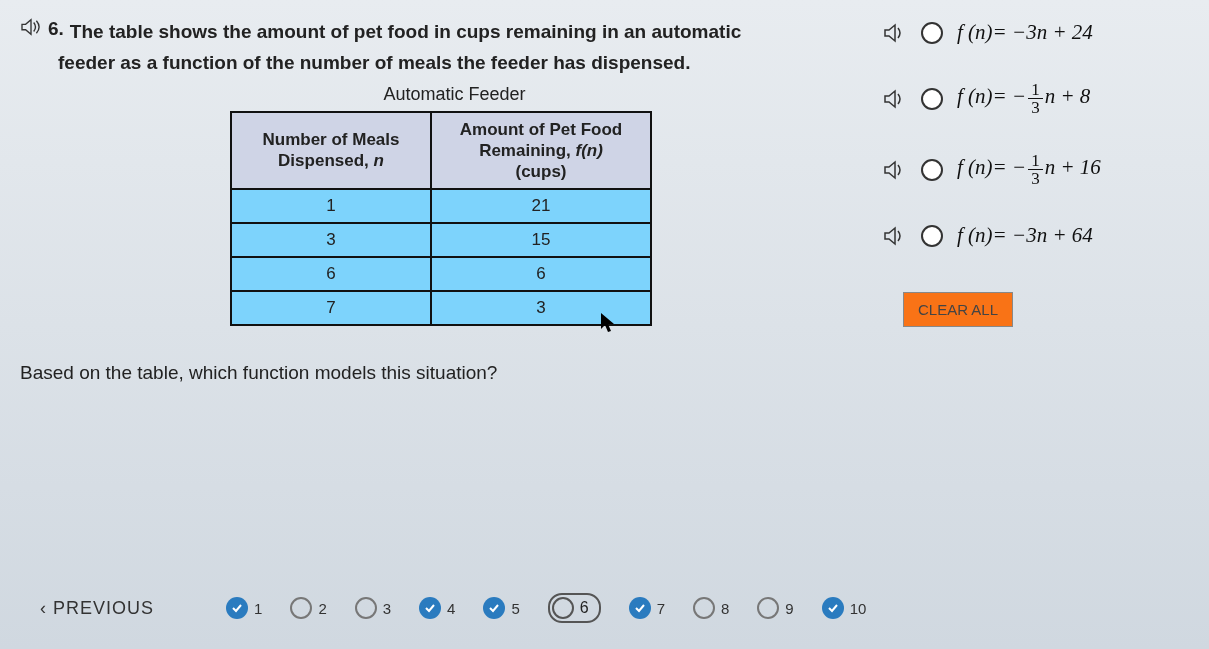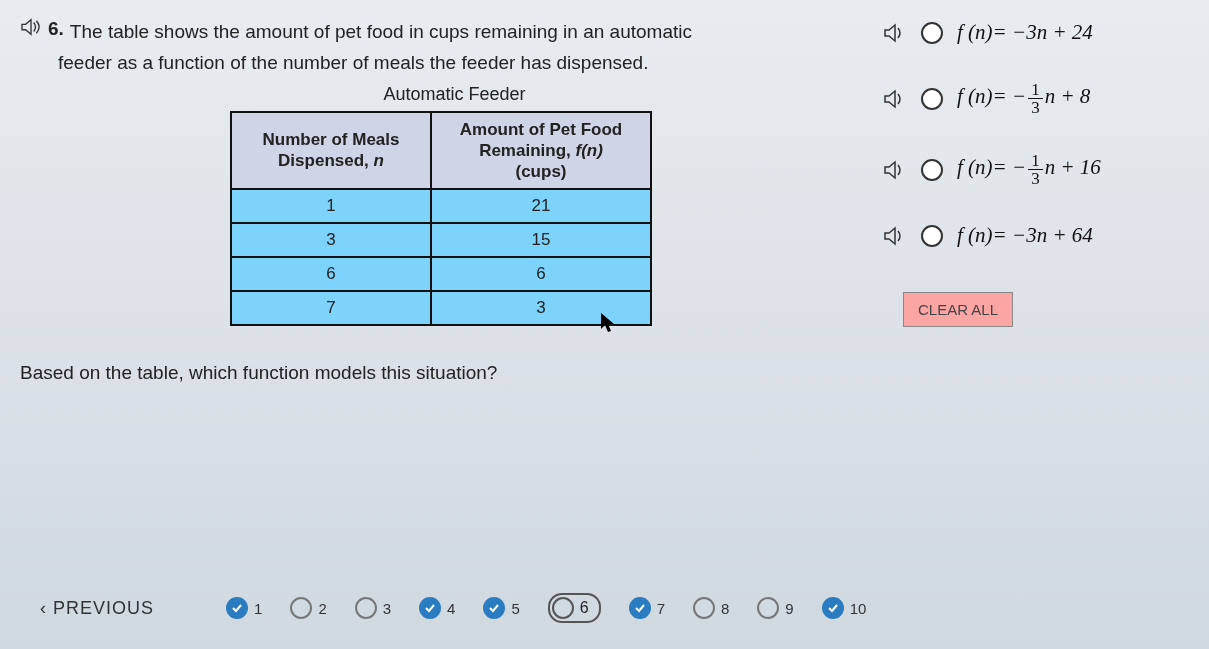--- a/index.html
+++ b/index.html
@@ -9,39 +9,39 @@
   font-family: Arial, sans-serif;
   color: #222;
   position: relative;
   overflow: hidden;
 }
 .content { padding: 18px 20px; }
 .q-header { display: flex; align-items: flex-start; gap: 6px; margin-bottom: 6px; }
 .speak-ico { width: 22px; height: 18px; display: inline-flex; align-items: center; justify-content: center; }
 .speak-ico svg { width: 22px; height: 18px; }
 .q-num { font-weight: bold; font-size: 19px; color: #222; }
-.q-text { font-weight: normal; font-size: 19px; color: #222; line-height: 1.45; }
-.q-line2 { margin-left: 38px; font-weight: normal; font-size: 19px; color: #222; }
+.q-text { font-weight: bold; font-size: 19px; color: #222; line-height: 1.45; }
+.q-line2 { margin-left: 38px; font-weight: bold; font-size: 19px; color: #222; }
 .table-title { text-align: center; font-size: 18px; color: #222; margin-top: 10px; margin-bottom: 6px; margin-left: -300px;}
 .feeder-table { border-collapse: collapse; margin-left: 210px; background: #7dd3fc; border: 2px solid #111; }
 .feeder-table th, .feeder-table td { border: 2px solid #111; padding: 6px 14px; text-align: center; font-size: 17px; }
 .feeder-table th { background: #cfd4e6; font-weight: bold; line-height: 1.25; }
 .feeder-table th:first-child { width: 200px; }
 .feeder-table th:last-child { width: 220px; }
 .sub { font-style: italic; }
 .q-follow { font-size: 19px; color: #222; margin-top: 36px; }
 .options { position: absolute; right: 0; top: 20px; width: 330px; }
 .opt-row { display: flex; align-items: center; gap: 14px; margin-bottom: 36px; padding-left: 4px; }
 .small-speak { width: 24px; height: 22px; display: flex; align-items: center; }
 .radio { width: 22px; height: 22px; border: 2px solid #333; border-radius: 50%; background: #fff; flex-shrink: 0; }
 .opt-math { font-family: 'Times New Roman', serif; font-size: 21px; font-style: italic; color: #111; }
 .frac { display: inline-block; text-align: center; vertical-align: middle; font-style: normal; font-size: 17px; line-height: 1; margin: 0 2px; }
 .frac .n { display: block; border-bottom: 1.5px solid #111; padding: 0 3px; }
 .frac .d { display: block; padding: 0 3px; }
-.clear-btn { border: 1px solid #888; background: #fca5a5; padding: 8px 14px; font-size: 15px; color: #444; margin-left: 24px; margin-top: 8px; cursor: pointer; }
+.clear-btn { border: 1px solid #888; background: #f97316; padding: 8px 14px; font-size: 15px; color: #444; margin-left: 24px; margin-top: 8px; cursor: pointer; }
 .bottom-nav { position: absolute; bottom: 26px; left: 0; right: 12px; display: flex; align-items: center; padding: 0 40px; gap: 32px; }
 .prev-link { font-size: 18px; color: #333; letter-spacing: 1px; cursor: pointer; }
 .nav-dots { display: flex; gap: 28px; align-items: center; margin-left: 40px; }
 .dot-item { display: flex; align-items: center; gap: 6px; font-size: 15px; color: #333; }
 .dot { width: 22px; height: 22px; border-radius: 50%; display: flex; align-items: center; justify-content: center; }
 .dot.empty { border: 2px solid #777; background: transparent; }
 .dot.check { background: #2a7bbf; }
 .dot.check svg { width: 12px; height: 12px; }
 .dot.current { border: 2px solid #555; background: transparent; }
 .dot-current-wrap { border: 2px solid #555; border-radius: 14px; padding: 2px 10px 2px 2px; display: flex; align-items: center; gap: 6px; }

